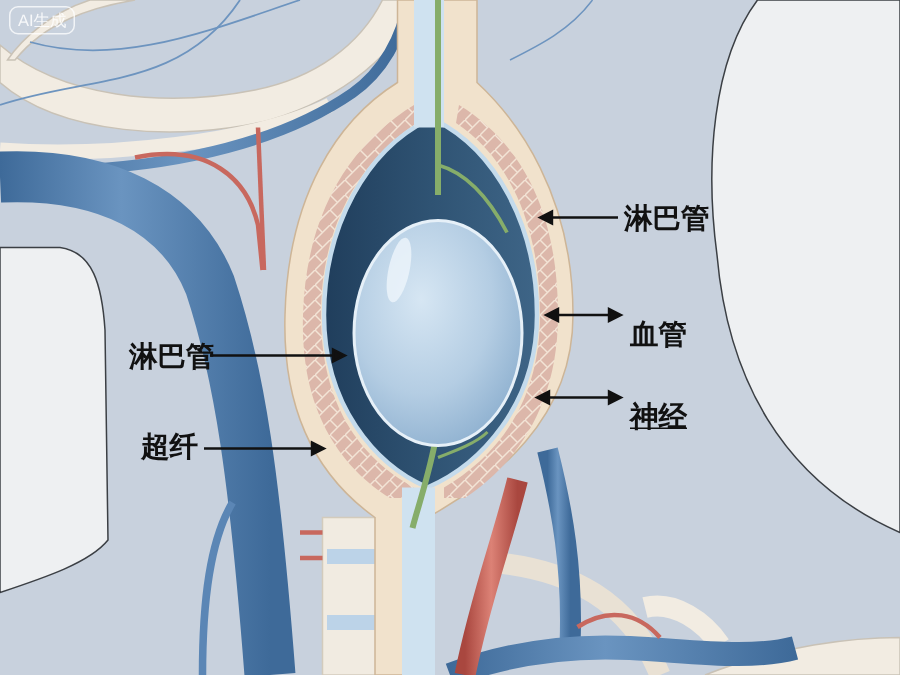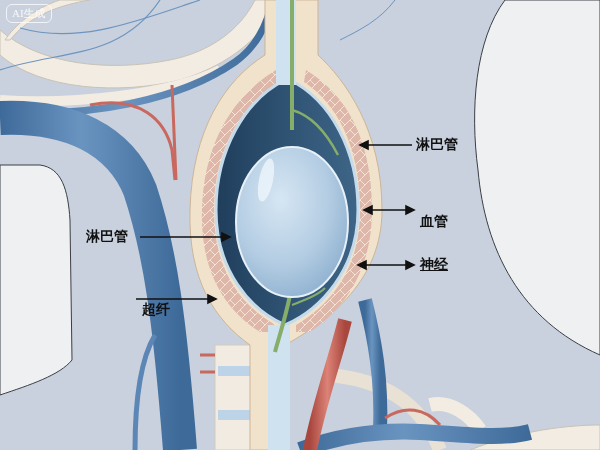--- a/index.html
+++ b/index.html
@@ -5,30 +5,30 @@
     html, body { margin: 0; padding: 0; }
     body {
       width: 600px; height: 450px; overflow: hidden;
       background: #c9d2de;
       font-family: "DejaVu Sans", "Liberation Sans", sans-serif;
     }
     .stage { position: relative; width: 600px; height: 450px; }
     svg.art { position: absolute; left: 0; top: 0; }
     .label {
       position: absolute;
-      font-size: 14px; font-weight: bold; color: #111;
+      font-size: 19px; font-weight: bold; color: #111;
       line-height: 1; white-space: nowrap;
     }
     .watermark {
       position: absolute; left: 6px; top: 4px;
       border: 1.5px solid rgba(255,255,255,0.75);
       border-radius: 6px;
       color: rgba(255,255,255,0.85);
       font-size: 11px; padding: 1px 5px;
-      font-family: Liberation Serif, serif;
+      font-family: Liberation Sans, sans-serif;
     }
   </style>
 </head>
 <body>
 
 <div class="stage">
   <svg class="art" width="600" height="450" viewBox="0 0 600 450">
     <defs>
       <radialGradient id="nodeGrad" cx="40%" cy="35%" r="70%">
         <stop offset="0%" stop-color="#d6e6f3"></stop>
@@ -129,16 +129,16 @@
 
       <line x1="136" y1="299" x2="212" y2="299"></line>
       <polygon points="216,299 208,295 208,303"></polygon>
     </g>
   </svg>
 
   <div class="watermark">AI生成</div>
 
   <span class="label" style="left:416px; top:137px;">淋巴管</span>
   <span class="label" style="left:420px; top:214px;">血管</span>
-  <span class="label" style="left:420px; top:257px;text-decoration:underline;">神经</span>
+  <span class="label" style="left:420px; top:269px;text-decoration:underline;">神经</span>
   <span class="label" style="left:86px; top:229px;">淋巴管</span>
-  <span class="label" style="left:94px; top:302px;margin-left:48px;">超纤</span>
+  <span class="label" style="left:94px; top:289px;">超纤</span>
 </div>
 
 </body></html>

